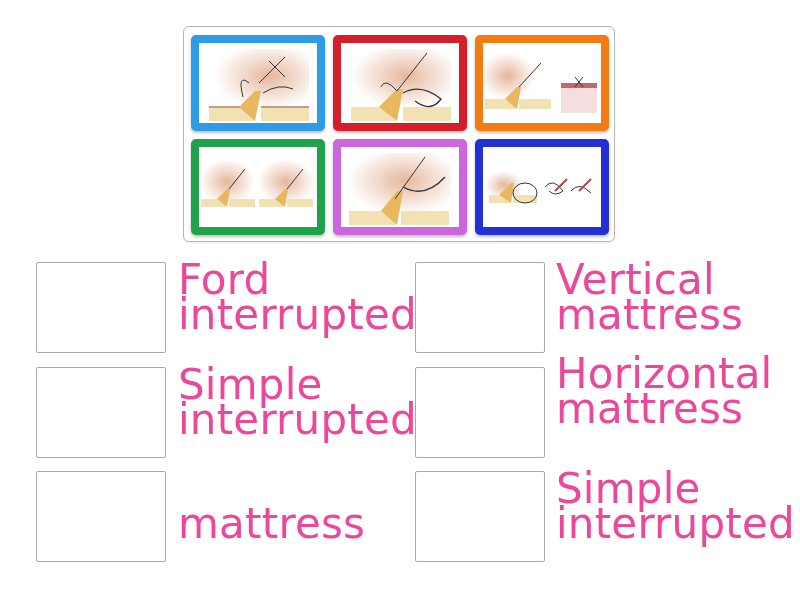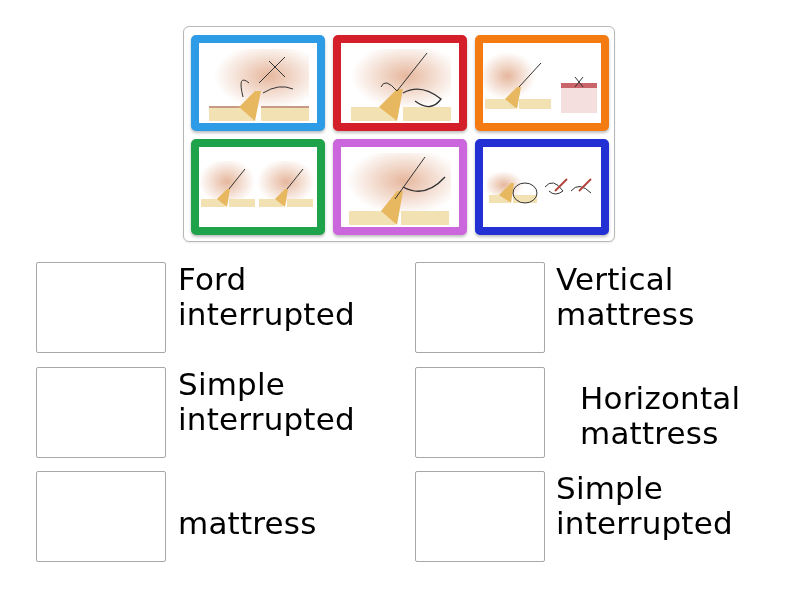--- a/index.html
+++ b/index.html
@@ -7,21 +7,21 @@
            font-family: "DejaVu Sans", "Liberation Sans", sans-serif; }
     .tray { position:absolute; left:183px; top:26px; width:432px; height:216px;
             border:1px solid #b8b8b8; border-radius:6px; background:#fff; box-sizing:border-box;
             box-shadow: 0 1px 2px rgba(0,0,0,0.08); }
     .card { position:absolute; width:134px; height:96px; box-sizing:border-box;
             border-radius:5px; border:8px solid; background:#fff;
             box-shadow: 0 2px 3px rgba(0,0,0,0.25); overflow:hidden; }
     .card svg { position:absolute; left:0; top:0; width:118px; height:80px; }
     .drop { position:absolute; width:130px; height:91px; box-sizing:border-box;
             border:1px solid #a8a8a8; border-radius:2px; background:#fff; }
-    .label { position:absolute; font-size:31px; line-height:35px; color:#000000;
+    .label { position:absolute; font-size:42px; line-height:35px; color:#ec4899;
              letter-spacing:0.2px; white-space:pre; }
   </style>
 </head>
 <body>
 
 <div class="tray"></div>
 
 <div class="card" style="left:191px;top:35px;border-color:#2e9be6;">
   <svg viewBox="0 0 118 80">
     <defs>
@@ -140,16 +140,16 @@
 <div class="drop" style="left:36px;top:367px;"></div>
 <div class="label" style="left:178px;top:367px;"><span>Simple</span><br><span>interrupted</span></div>
 
 <div class="drop" style="left:36px;top:471px;"></div>
 <div class="label" style="left:178px;top:471px;"><br><span>mattress</span></div>
 
 <div class="drop" style="left:415px;top:262px;"></div>
 <div class="label" style="left:556px;top:262px;"><span>Vertical</span><br><span>mattress</span></div>
 
 <div class="drop" style="left:415px;top:367px;"></div>
-<div class="label" style="left:556px;top:381px;margin-left:24px;"><span>Horizontal</span><br><span>mattress</span></div>
+<div class="label" style="left:556px;top:356px;"><span>Horizontal</span><br><span>mattress</span></div>
 
 <div class="drop" style="left:415px;top:471px;"></div>
 <div class="label" style="left:556px;top:471px;"><span>Simple</span><br><span>interrupted</span></div>
 
 </body></html>

